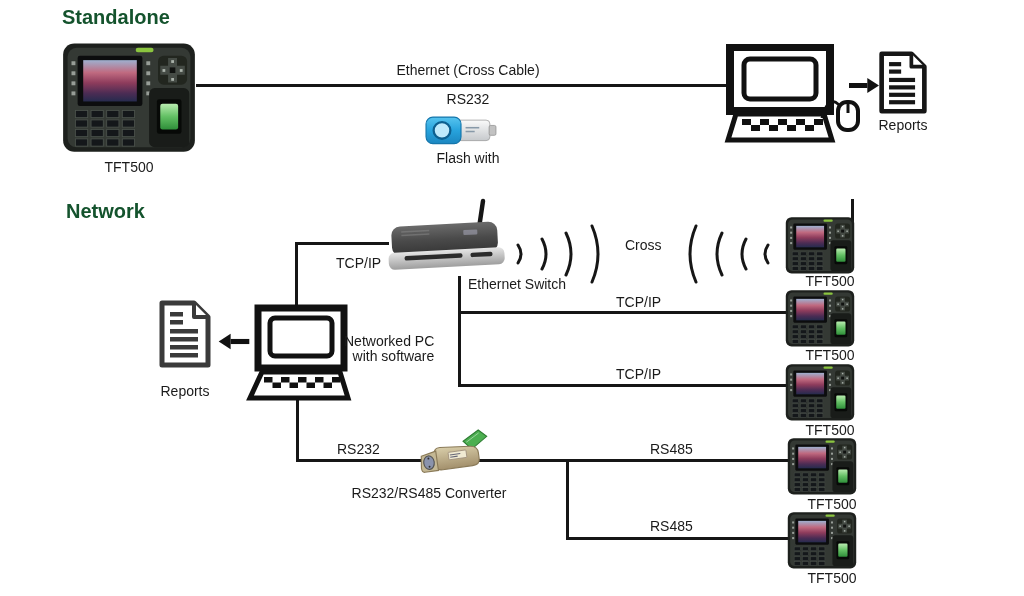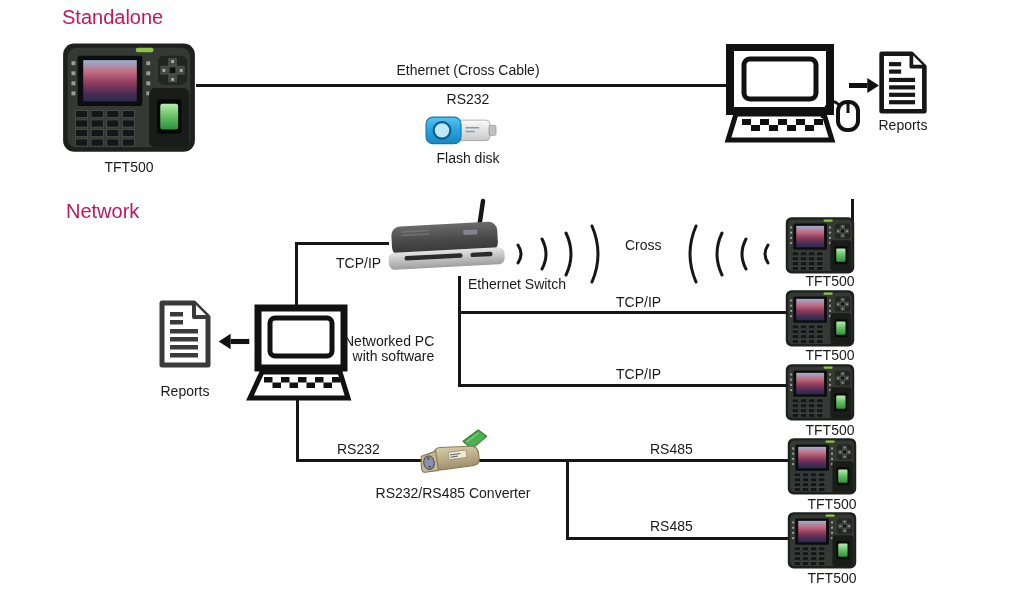--- a/index.html
+++ b/index.html
@@ -1,18 +1,18 @@
 <!DOCTYPE html>
 <html><head>
 <meta charset="utf-8">
 <style>
   html,body{margin:0;padding:0;background:#fff;}
   .canvas{position:relative;width:1024px;height:596px;background:#ffffff;
           font-family:"Liberation Sans",sans-serif;overflow:hidden;}
-  .title{position:absolute;font-weight:normal;font-size:20px;color:#be185d;white-space:nowrap;}
+  .title{position:absolute;font-weight:bold;font-size:20px;color:#14532d;white-space:nowrap;}
   .lbl{position:absolute;font-weight:normal;font-size:14px;color:#1a1a1a;white-space:nowrap;}
   .lbl.center{text-align:center;}
   .line{position:absolute;background:#161616;}
   .abs{position:absolute;}
   .pcname{line-height:15px;text-align:right;}
 </style>
 </head>
 <body>
 
 <div class="canvas">
@@ -239,21 +239,21 @@
       <use href="#tft500"></use>
     </svg>
   <div class="lbl center" style="left:79px;top:159px;width:100px">TFT500</div>
 
   <div class="lbl center" style="left:338px;top:62px;width:260px">Ethernet (Cross Cable)</div>
   <div class="lbl center" style="left:338px;top:91px;width:260px">RS232</div>
 
   <svg class="abs" style="left:423px;top:113px" width="76" height="34">
       <use href="#flashdisk"></use>
     </svg>
-  <div class="lbl center" style="left:338px;top:150px;width:260px">Flash disk</div>
+  <div class="lbl center" style="left:338px;top:150px;width:260px">Flash with</div>
 
   <svg class="abs" style="left:722px;top:44px" width="140" height="100">
       <use href="#pc-mouse"></use>
     </svg>
   <svg class="abs" style="left:849px;top:77px" width="30" height="17">
       <use href="#arrow-r"></use>
     </svg>
   <svg class="abs" style="left:877px;top:50px;color:#161616" width="52" height="65">
       <use href="#doc"></use>
     </svg>
@@ -305,21 +305,21 @@
     </svg>
   <div class="lbl pcname" style="left:344px;top:334px">
     <span>Networked PC</span><br>
     <span>with software</span>
   </div>
 
   <div class="lbl" style="left:337px;top:441px">RS232</div>
   <svg class="abs" style="left:416px;top:429px" width="78" height="57">
       <use href="#converter"></use>
     </svg>
-  <div class="lbl center" style="left:338px;top:485px;width:230px">RS232/RS485 Converter</div>
+  <div class="lbl center" style="left:314px;top:485px;width:230px">RS232/RS485 Converter</div>
 
   <div class="lbl" style="left:650px;top:441px">RS485</div>
   <svg class="abs" style="left:787px;top:437px" width="70" height="58">
       <use href="#tft500"></use>
     </svg>
   <div class="lbl center" style="left:795px;top:496px;width:74px">TFT500</div>
 
   <div class="lbl" style="left:650px;top:518px">RS485</div>
   <svg class="abs" style="left:787px;top:511px" width="70" height="58">
       <use href="#tft500"></use>

